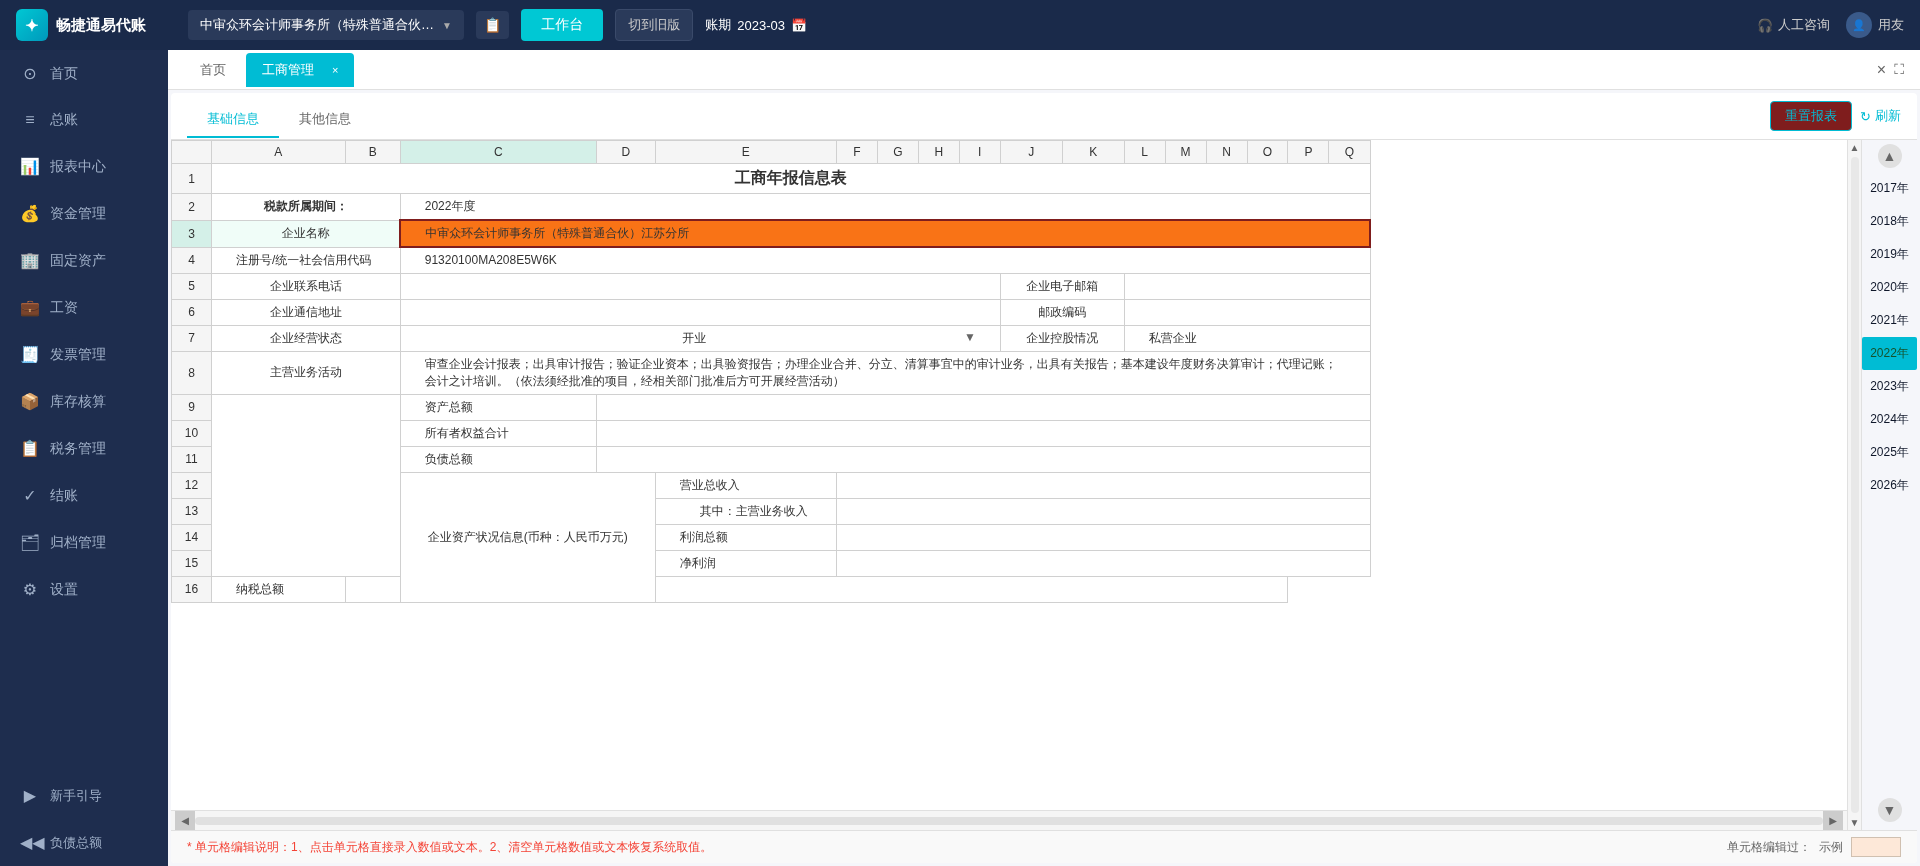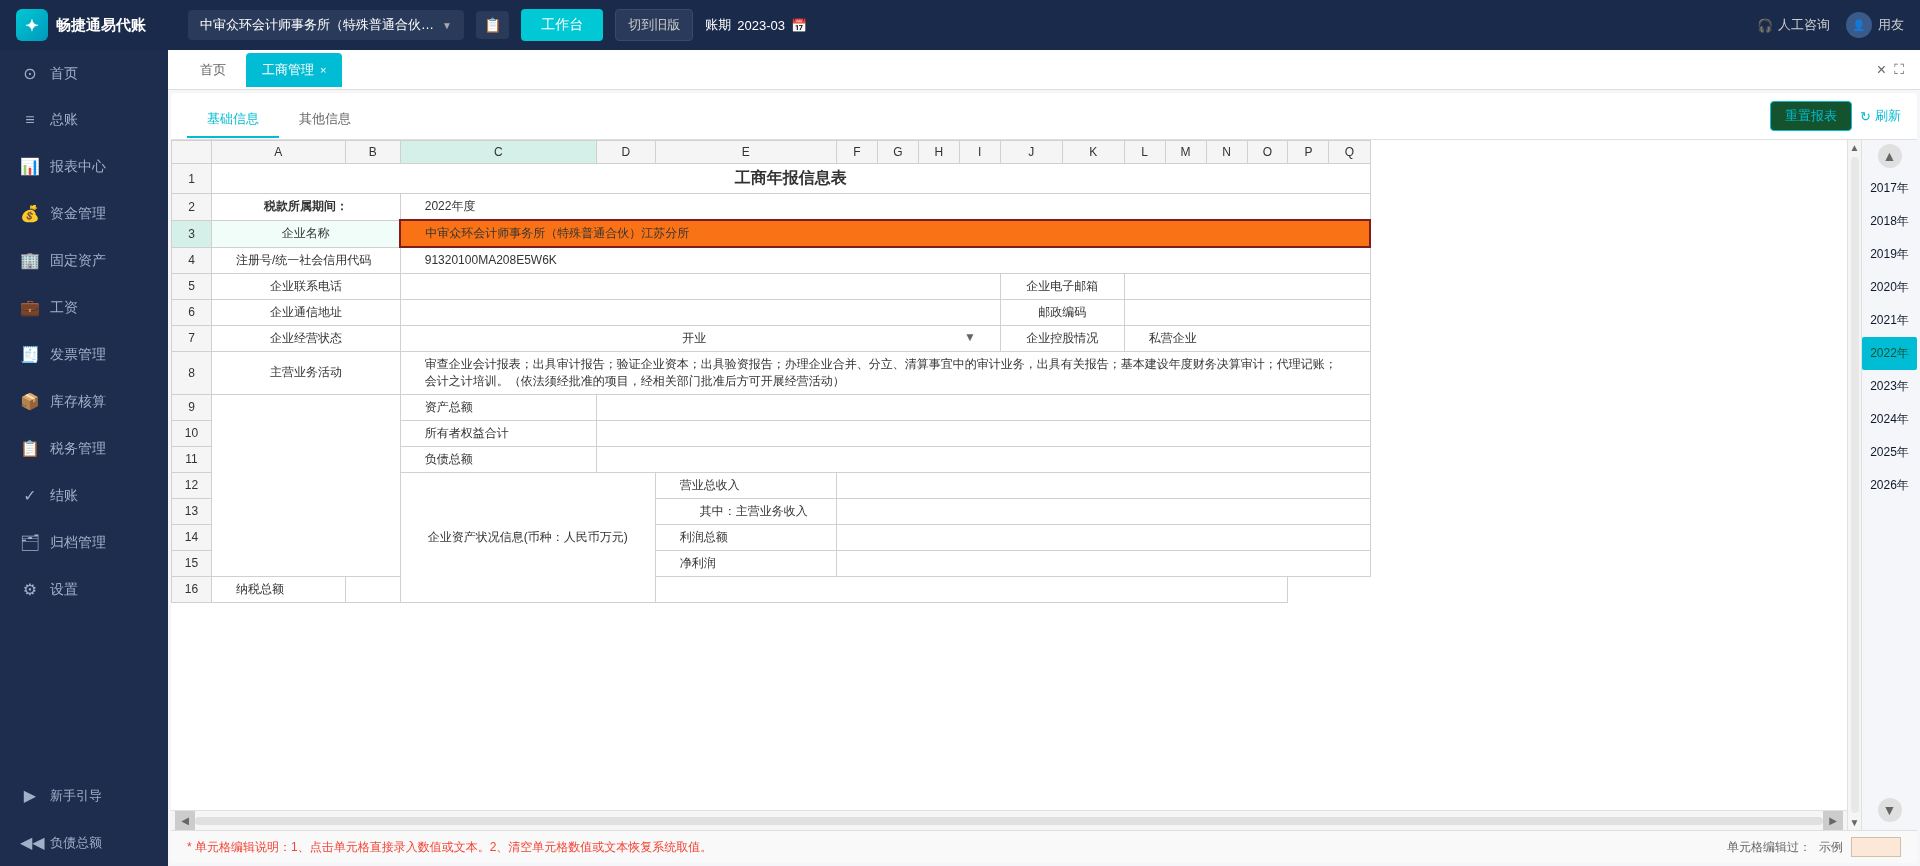--- a/index.html
+++ b/index.html
@@ -32,32 +32,32 @@
     .sidebar-icon { font-size: 16px; width: 20px; text-align: center; }
     .sidebar-bottom { margin-top: auto; }
     .sidebar-bottom .sidebar-item { font-size: 13px; }
 
     
     .content-area { flex: 1; background: #f5f6fa; display: flex; flex-direction: column; overflow: hidden; position: relative; }
 
     
     .tab-bar { background: #fff; display: flex; align-items: center; padding: 0 16px; border-bottom: 1px solid #e0e0e0; height: 40px; gap: 4px; }
     .tab-home { padding: 8px 16px; color: #666; cursor: pointer; font-size: 13px; }
-    .tab-active { background: #00bcd4; color: #fff; border-radius: 4px 4px 0 0; padding: 8px 16px; display: flex; align-items: center; gap: 6px; cursor: pointer; font-size: 13px; }
+    .tab-active { background: #00bcd4; color: #fff; border-radius: 4px 4px 0 0; padding: 8px 16px; display: flex; align-items: center; gap: 18px; cursor: pointer; font-size: 13px; }
     .tab-close { font-size: 11px; cursor: pointer; }
 
     
     .page-content { flex: 1; background: #fff; margin: 3px; border-radius: 4px; display: flex; flex-direction: column; overflow: hidden; }
 
     
     .sub-tabs { display: flex; align-items: center; padding: 8px 16px 0; border-bottom: 1px solid #e0e0e0; gap: 0; }
     .sub-tab { padding: 8px 20px; cursor: pointer; font-size: 13px; color: #666; border-bottom: 2px solid transparent; }
     .sub-tab.active { color: #00bcd4; border-bottom: 2px solid #00bcd4; }
     .sub-tab-actions { margin-left: auto; display: flex; align-items: center; gap: 8px; margin-bottom: 8px; }
-    .reset-table-btn { background: #14532d; border: 1px solid #00bcd4; border-radius: 4px; color: #00bcd4; padding: 5px 14px; cursor: pointer; font-size: 13px; }
+    .reset-table-btn { background: #7f1d1d; border: 1px solid #00bcd4; border-radius: 4px; color: #00bcd4; padding: 5px 14px; cursor: pointer; font-size: 13px; }
     .refresh-btn { background: none; border: none; color: #00bcd4; cursor: pointer; font-size: 13px; display: flex; align-items: center; gap: 4px; }
 
     
     .spreadsheet-container { flex: 1; display: flex; overflow: hidden; position: relative; }
     .spreadsheet-scroll { flex: 1; overflow: auto; }
 
     
     .sheet-table { border-collapse: collapse; font-size: 12px; min-width: 1200px; }
     .sheet-table th, .sheet-table td { border: 1px solid #d0d0d0; white-space: nowrap; }
     .col-header { background: #f5f5f5; text-align: center; padding: 4px 6px; font-weight: normal; color: #333; min-width: 40px; user-select: none; }

